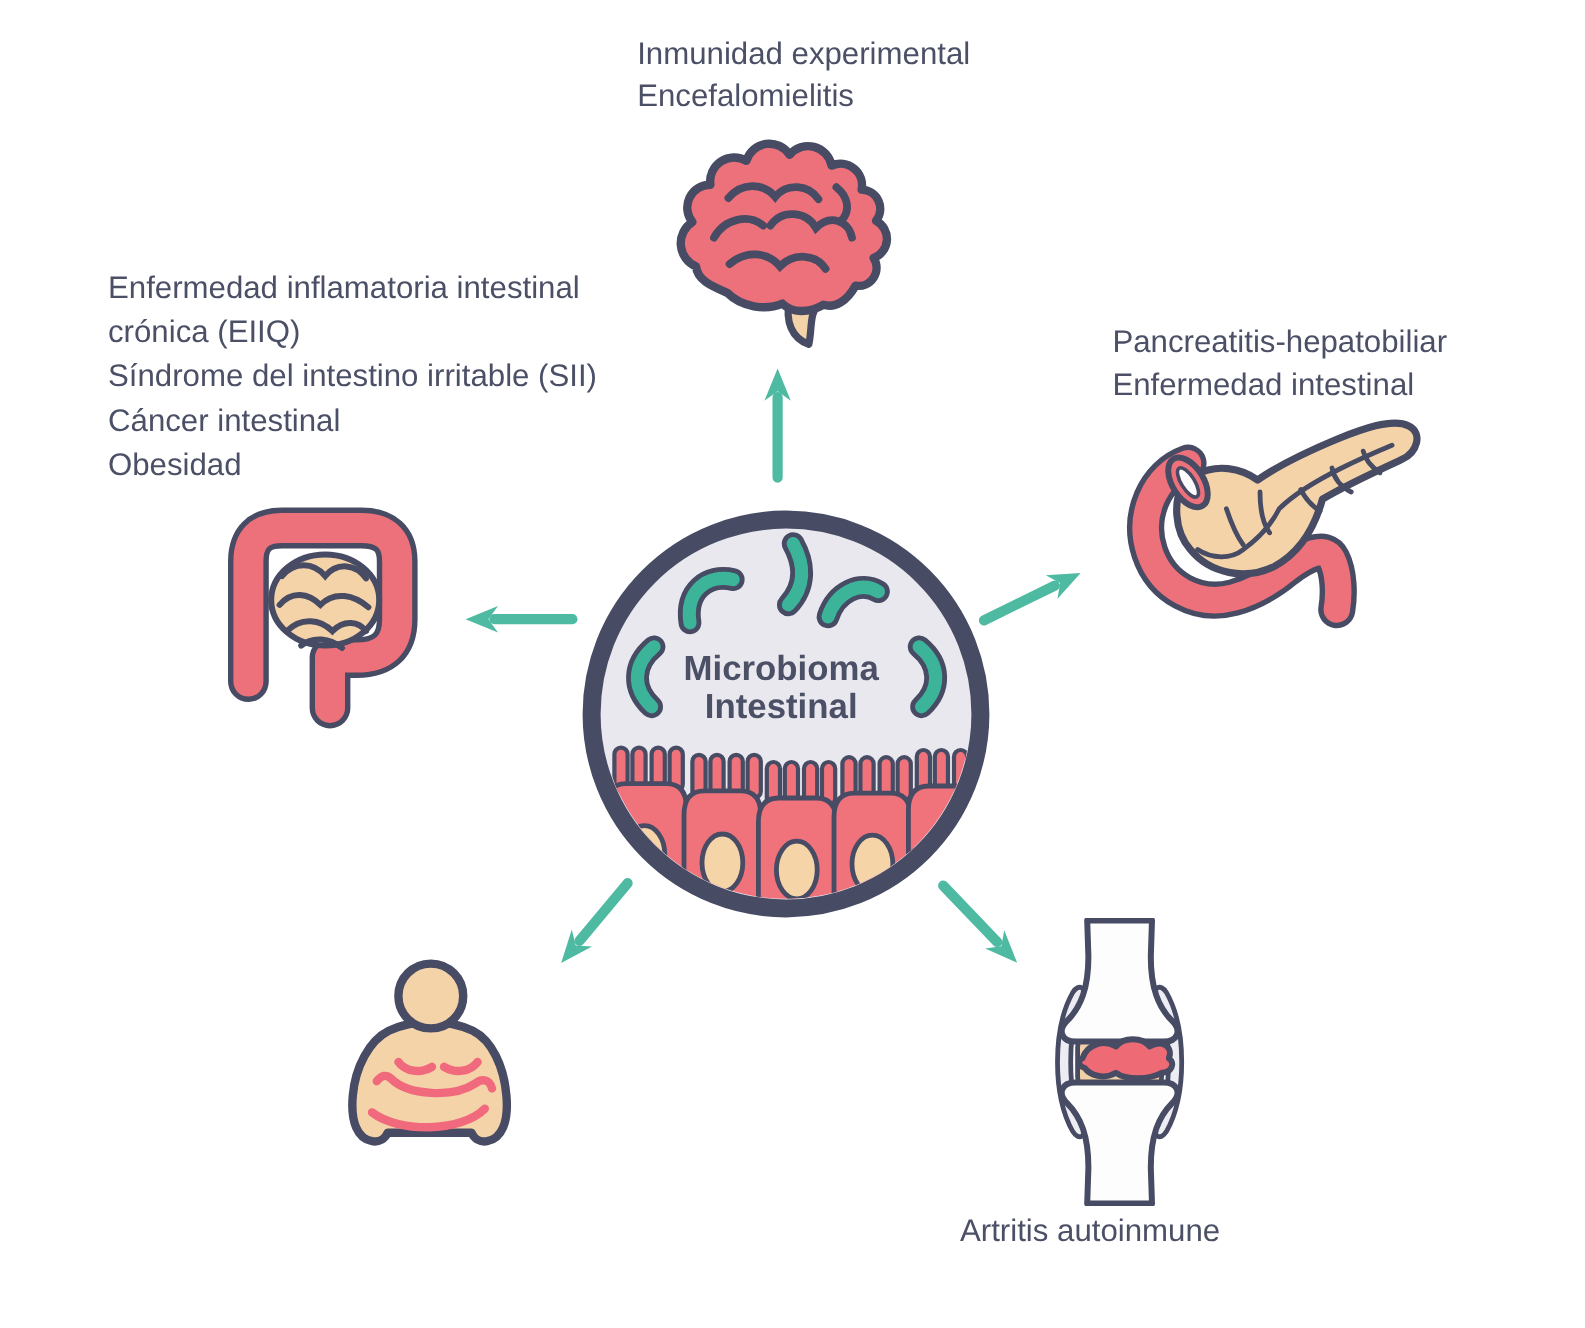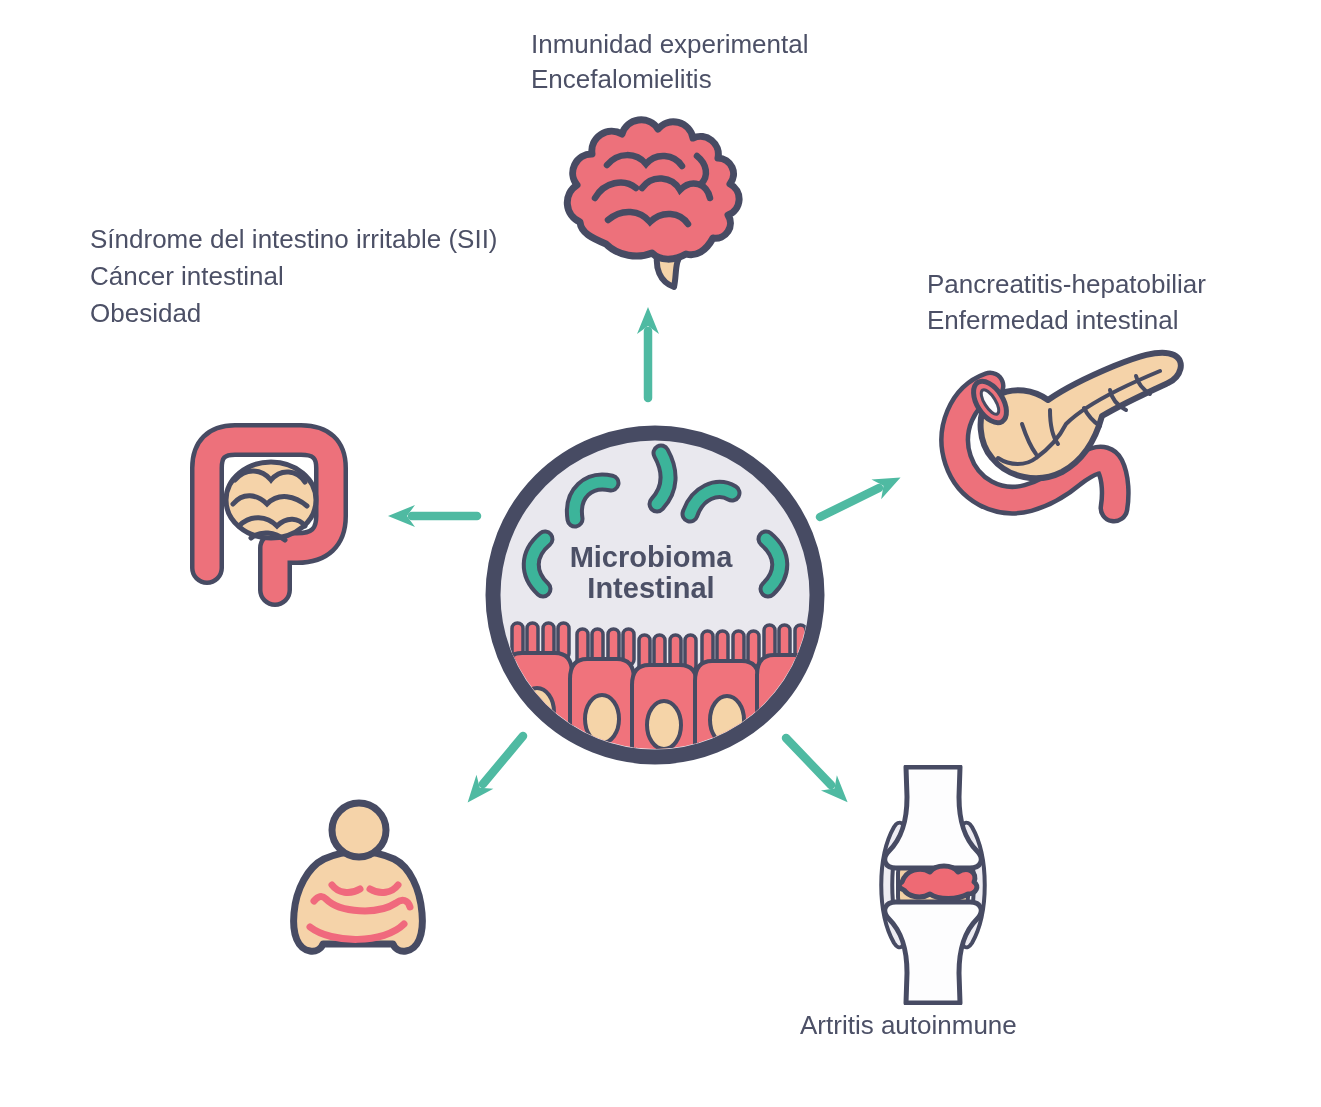--- a/index.html
+++ b/index.html
@@ -38,20 +38,22 @@
     <line x1="523" y1="736" x2="483" y2="784" stroke="#4FBAA2" stroke-width="8.5" stroke-linecap="round" marker-end="url(#arrowhead)"></line>
     <line x1="786" y1="738" x2="831" y2="785" stroke="#4FBAA2" stroke-width="8.5" stroke-linecap="round" marker-end="url(#arrowhead)"></line>
   </svg>
 
   <div class="label" style="left:531px;top:27px;line-height:35px">
     <div>Inmunidad experimental</div>
     <div>Encefalomielitis</div>
   </div>
 
   <div class="label" style="left:90px;top:221px">
+    <div>Enfermedad inflamatoria intestinal</div>
+    <div>crónica (EIIQ)</div>
     <div>Síndrome del intestino irritable (SII)</div>
     <div>Cáncer intestinal</div>
     <div>Obesidad</div>
   </div>
 
   <div class="label" style="left:927px;top:266px;line-height:36px">
     <div>Pancreatitis-hepatobiliar</div>
     <div>Enfermedad intestinal</div>
   </div>
 

